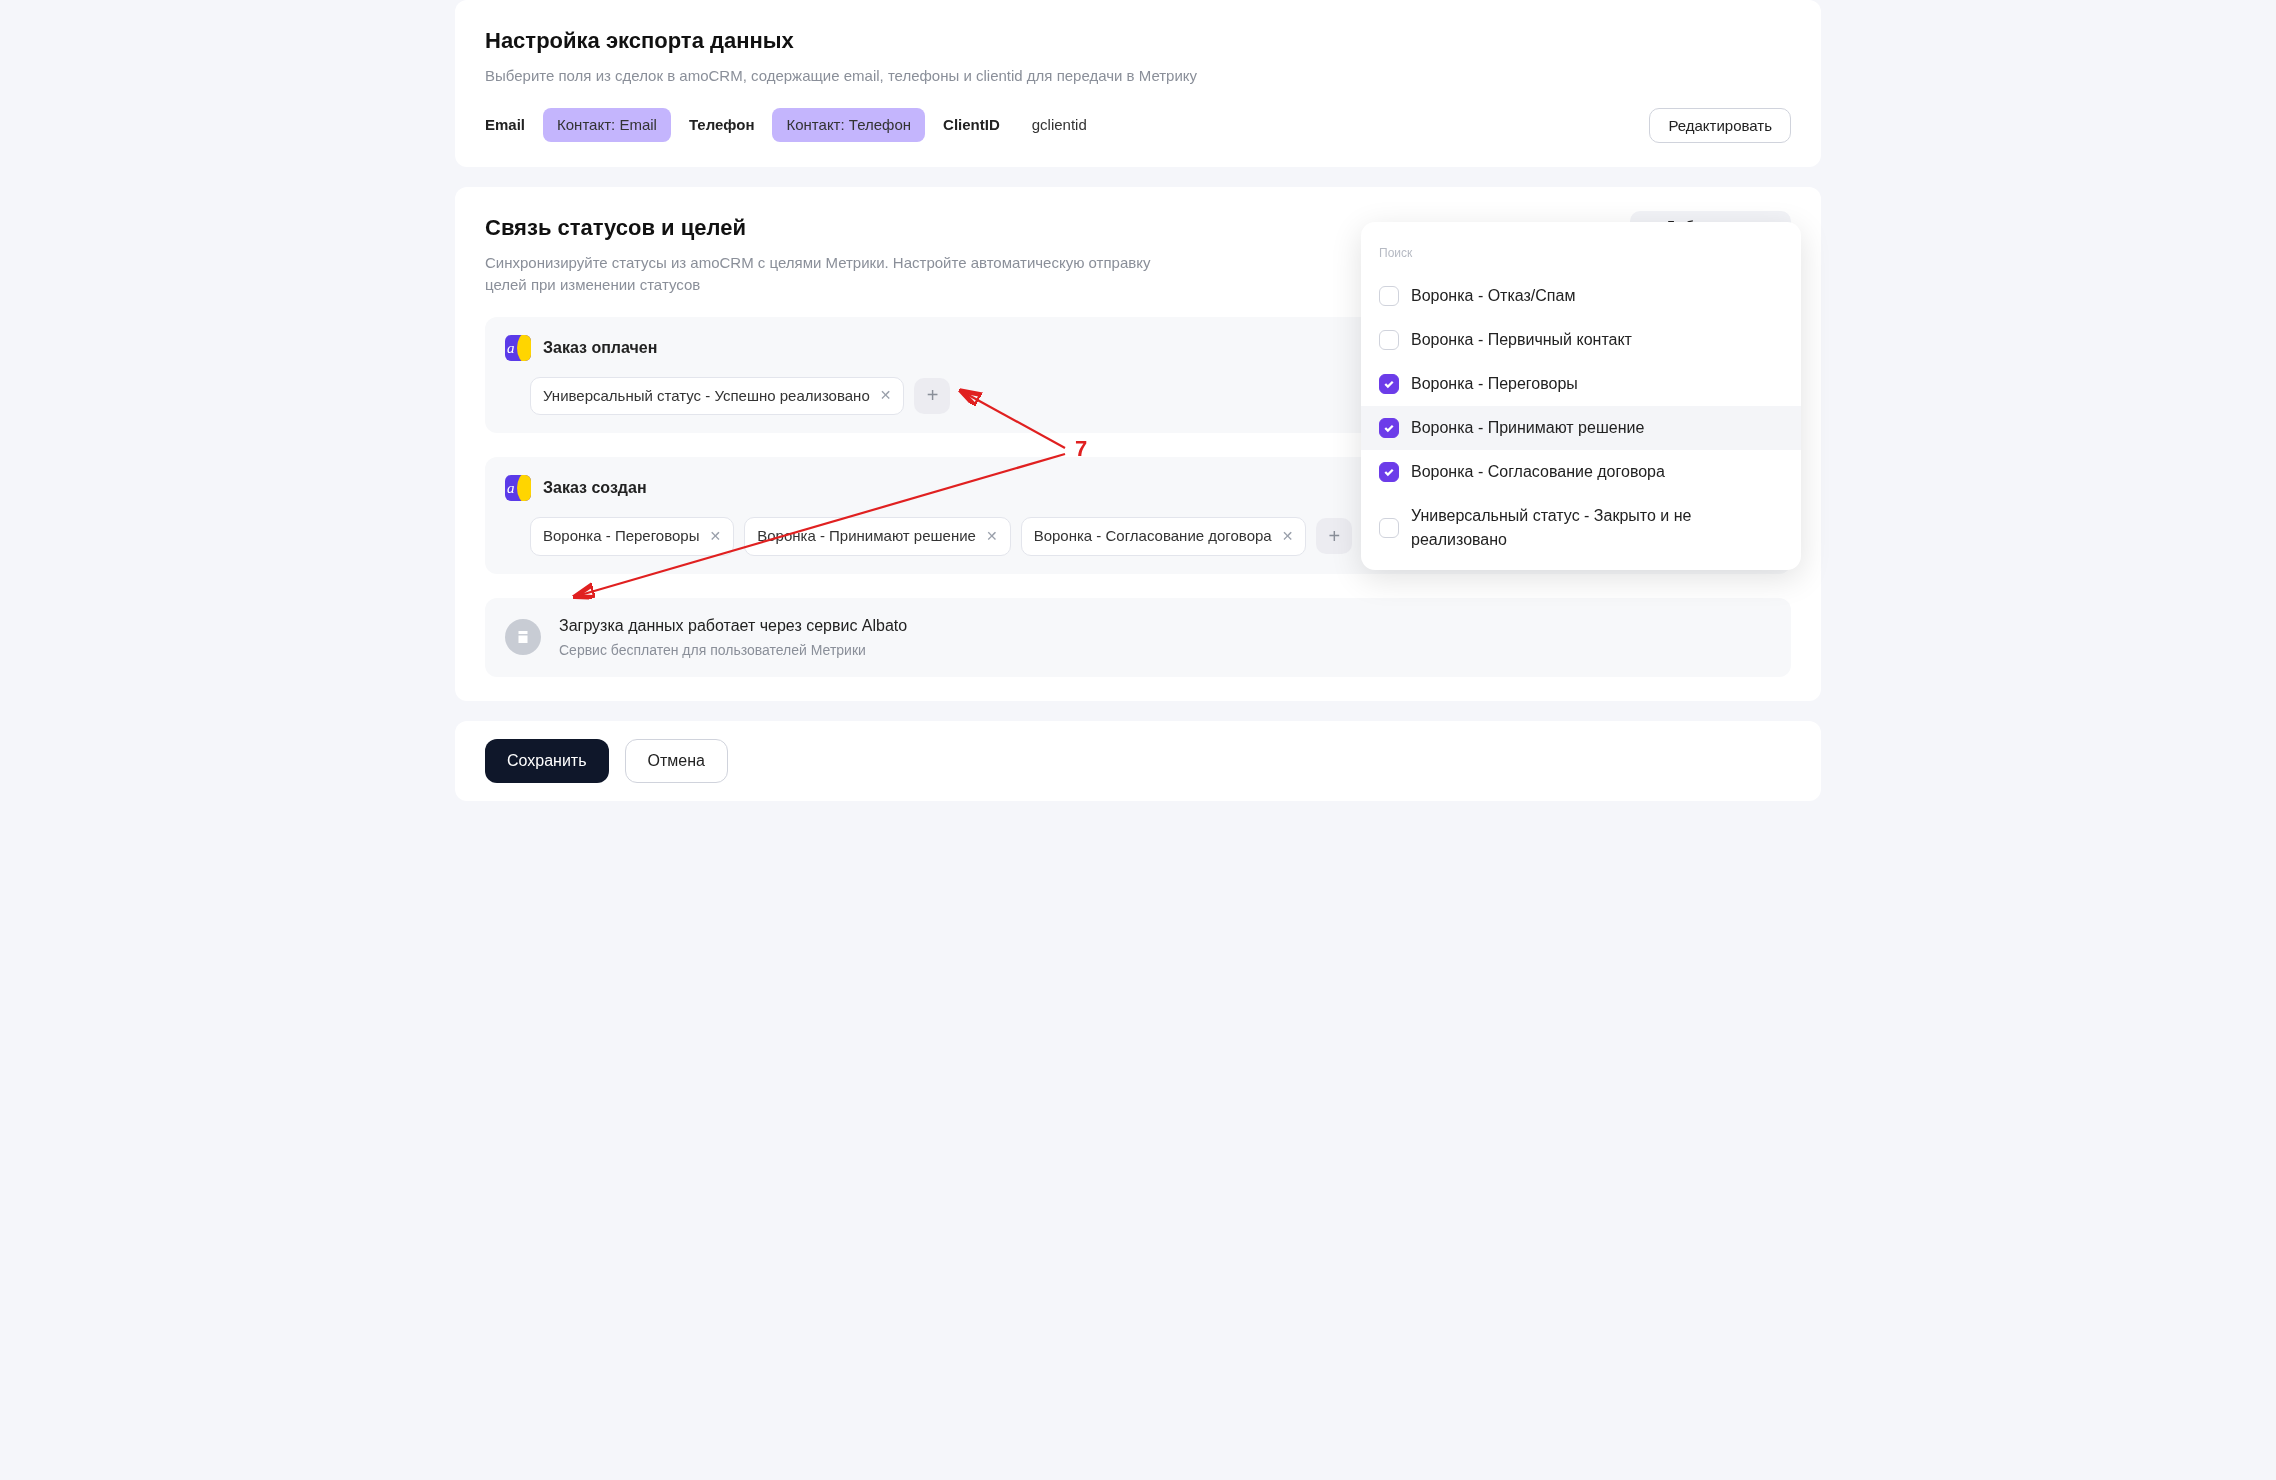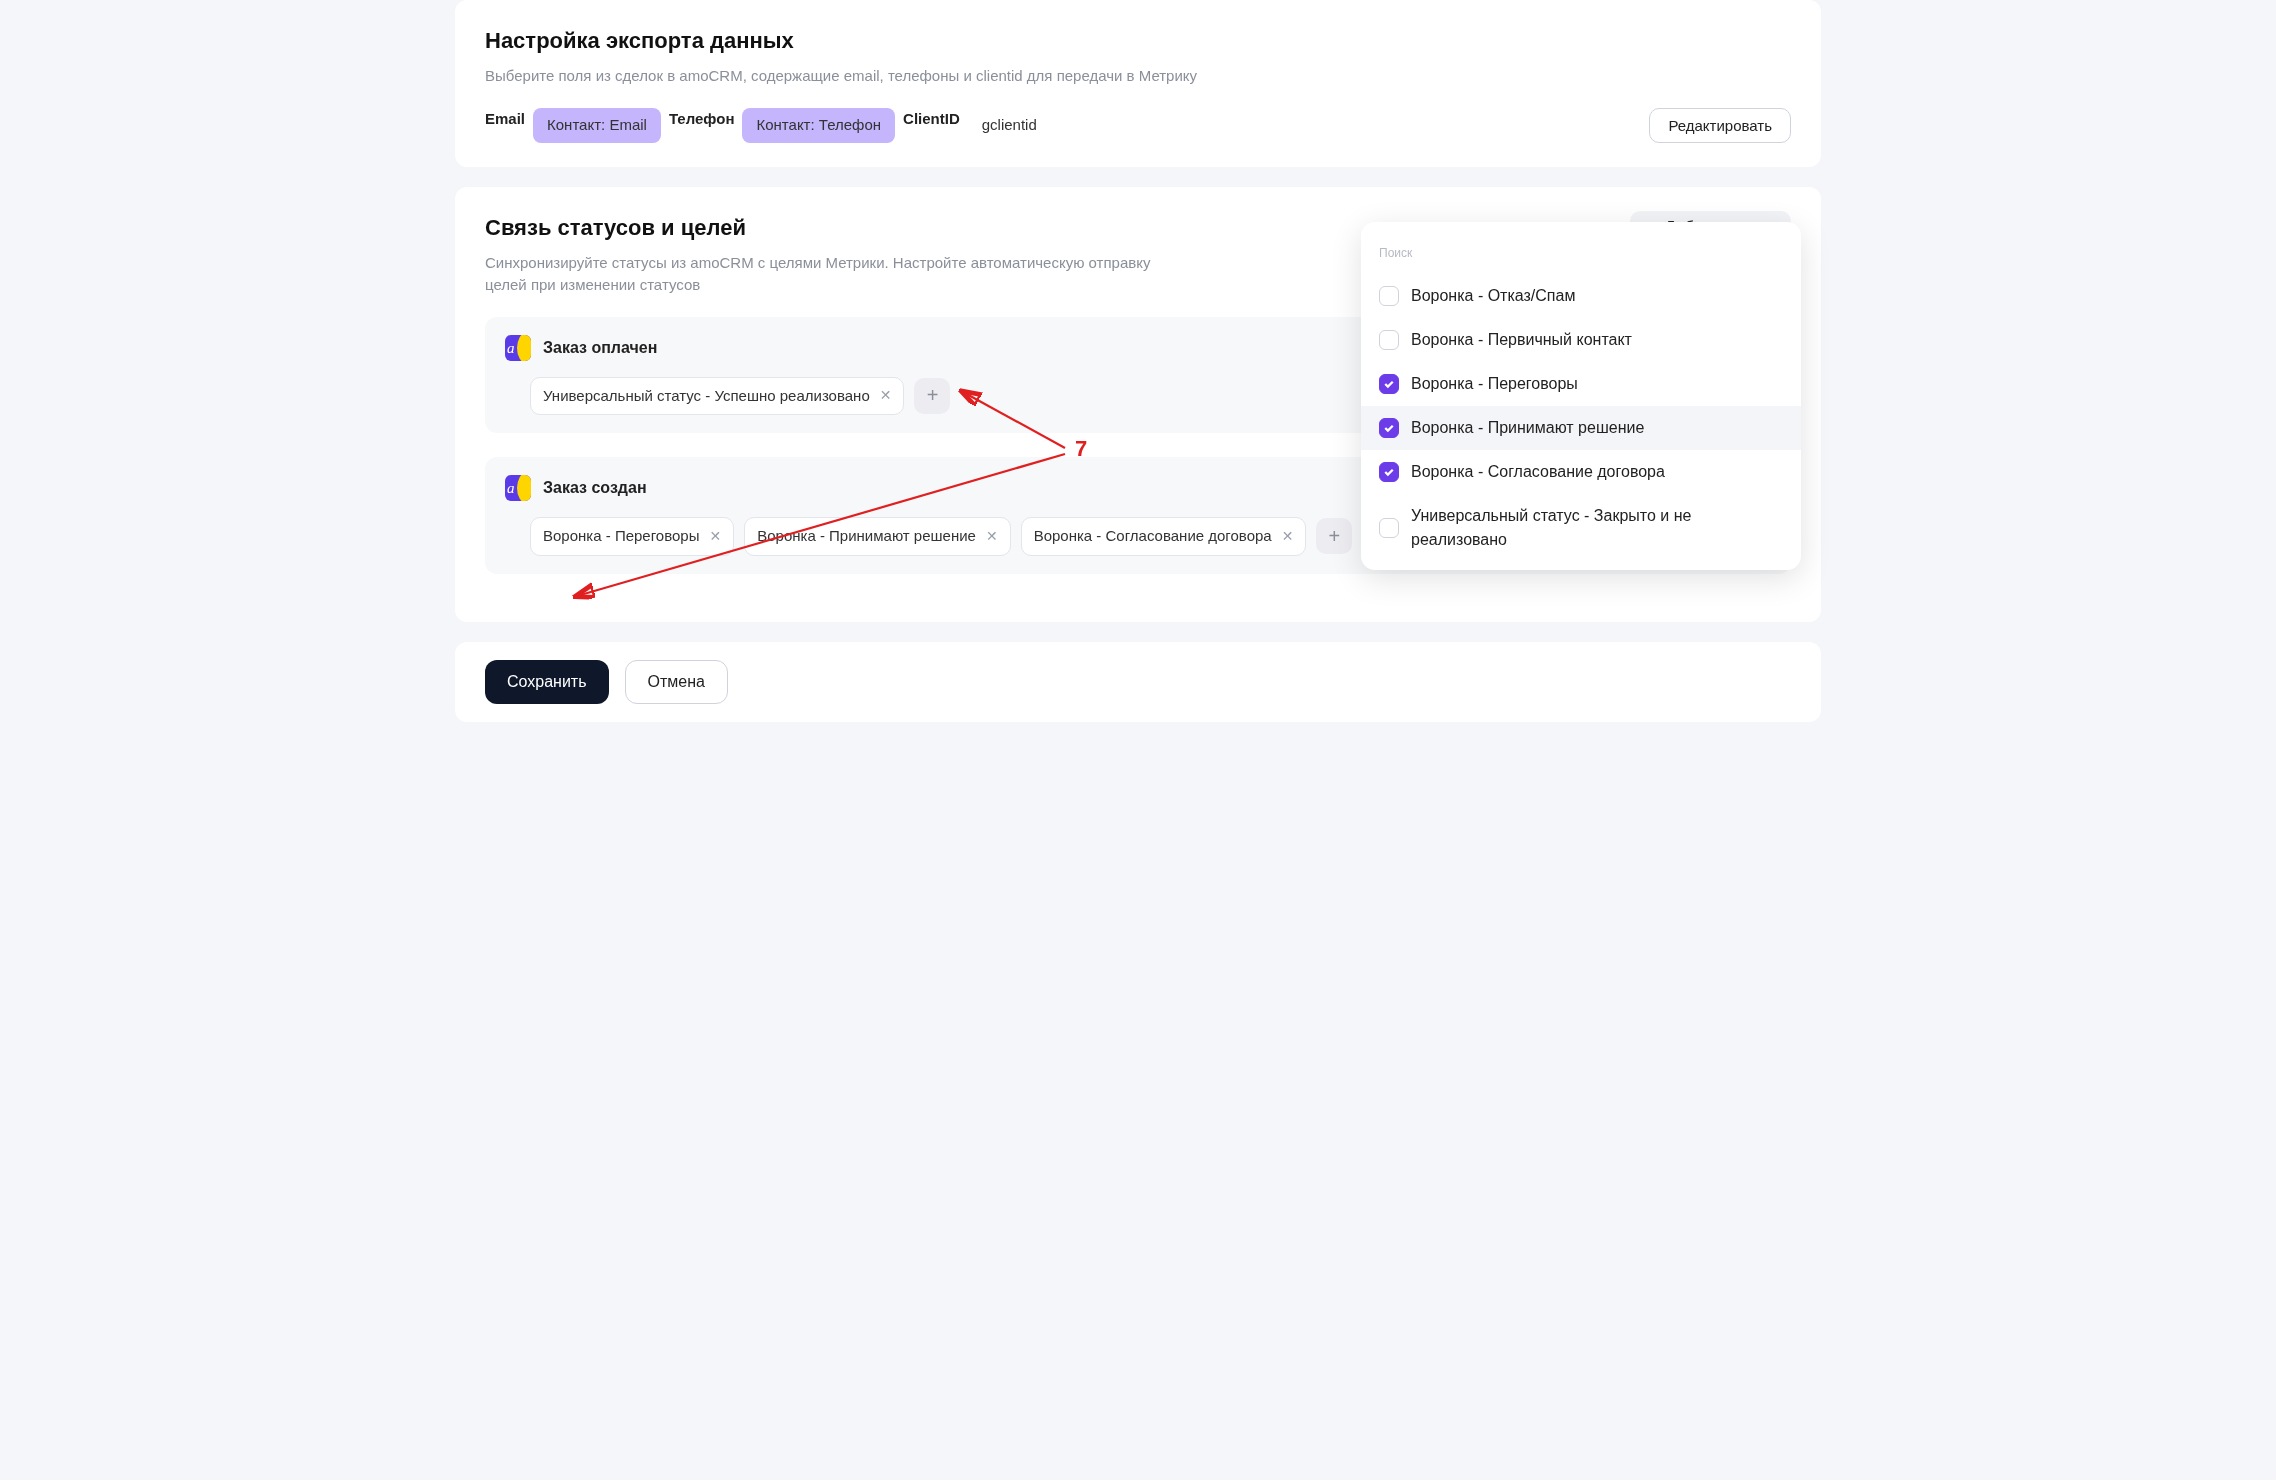--- a/index.html
+++ b/index.html
@@ -1,21 +1,21 @@
 <!DOCTYPE html>
 <html><head>
 <meta charset="utf-8">
 <style>
 *{box-sizing:border-box;margin:0;padding:0;}
 body{font-family:-apple-system,BlinkMacSystemFont,"Segoe UI",Arial,sans-serif;background:#f5f6fa;color:#222;font-size:16px;line-height:1.5;-webkit-font-smoothing:antialiased;}
 .page{position:relative;width:1366px;margin:0 auto;}
 .panel{background:#fff;border-radius:12px;padding:24px 30px;margin-bottom:20px;}
 h2{font-size:22px;font-weight:700;margin-bottom:8px;color:#111;}
 .subtle{color:#8a8f99;font-size:15px;margin-bottom:20px;}
-.row-flex{display:flex;gap:8px;flex-wrap:wrap;}
+.row-flex{display:flex;align-items:center;gap:18px;flex-wrap:wrap;}
 .field-label{font-weight:700;font-size:15px;}
 .pill{background:#c4b5fd;border-radius:8px;padding:6px 14px;font-size:15px;color:#333;}
 .btn-outline{background:#fff;border:1px solid #d0d3dc;border-radius:10px;padding:8px 18px;font-size:15px;color:#222;cursor:pointer;}
 .grow{flex:1;}
 .section-head{display:flex;align-items:flex-start;gap:32px;margin-bottom:20px;}
 .section-head .left{flex:1;}
 .btn-soft{background:#f2f3f7;border:none;border-radius:10px;padding:8px 16px;font-size:16px;color:#222;cursor:pointer;display:flex;align-items:center;gap:8px;font-weight:500;}
 .plus{font-size:18px;line-height:1;font-weight:400;}
 .goal-block{background:#f7f8fa;border-radius:12px;padding:18px 20px;margin-bottom:24px;}
 .goal-head{display:flex;align-items:center;gap:12px;margin-bottom:16px;}
@@ -119,20 +119,31 @@
         <div class="chip">
           <span>Воронка - Согласование договора</span>
           <span class="x">✕</span>
         </div>
         <button class="add-square">
             <span>+</span>
           </button>
       </div>
     </div>
 
+    <div class="info-block">
+      <div class="info-ico">
+        <svg viewBox="0 0 24 24">
+            <path d="M6 4h12v4H6zM6 10h12v10H6z"></path>
+          </svg>
+      </div>
+      <div>
+        <div class="info-title">Загрузка данных работает через сервис Albato</div>
+        <div class="info-sub">Сервис бесплатен для пользователей Метрики</div>
+      </div>
+    </div>
   </div>
 
   <div class="footer">
     <button class="btn-primary">Сохранить</button>
     <button class="btn-ghost">Отмена</button>
   </div>
 
   <div class="popover">
     <div class="pop-search">
       <input type="text" placeholder="Поиск" style="">

